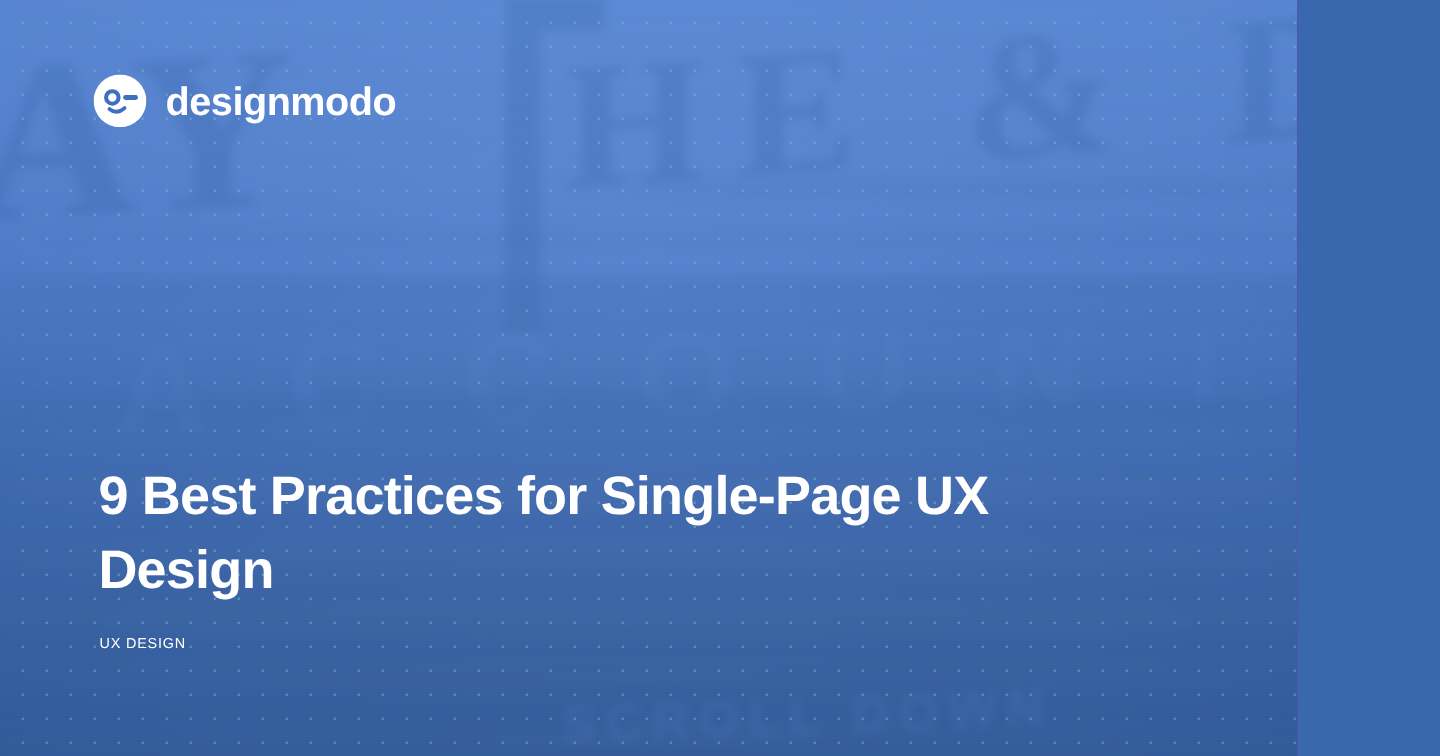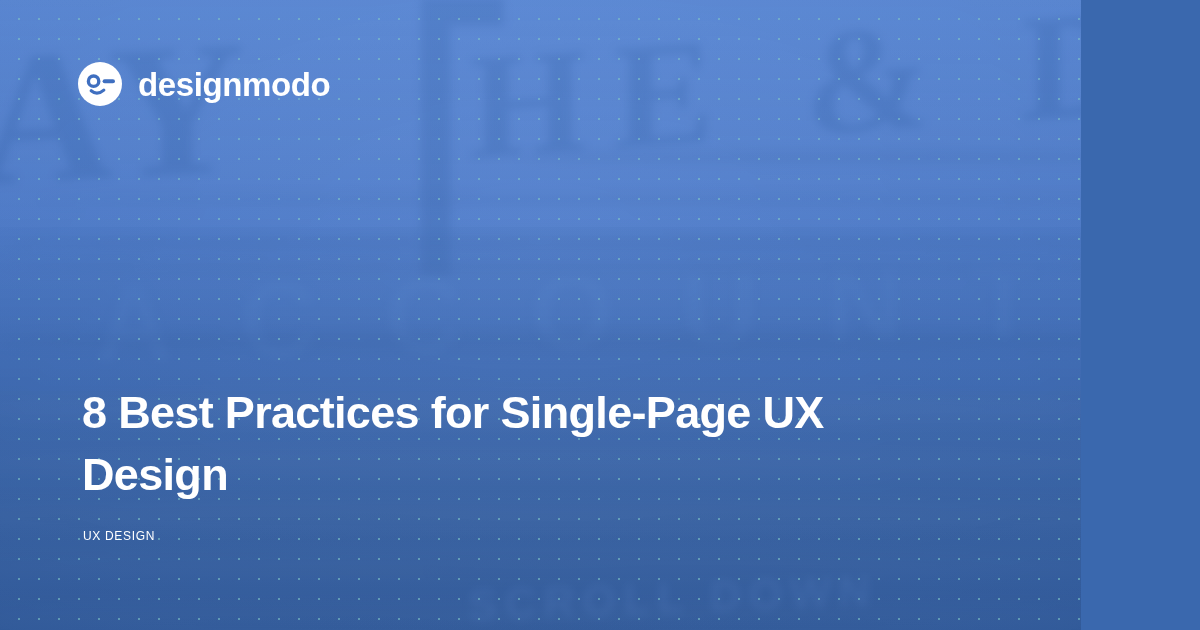--- a/index.html
+++ b/index.html
@@ -203,18 +203,18 @@
     <div class="brand">
       <svg class="brand-mark" viewBox="0 0 44 44">
         <circle cx="22" cy="22" r="22" fill="#ffffff"></circle>
         <circle cx="15.6" cy="19.2" r="5.2" fill="none" stroke="#3f6fc0" stroke-width="3.4"></circle>
         <rect x="24.6" y="17.2" width="12.4" height="4.1" rx="2.05" fill="#3f6fc0"></rect>
         <path d="M13.2 28.8 q6.0 5.0 12.6 -0.7" fill="none" stroke="#3f6fc0" stroke-width="3.2" stroke-linecap="round"></path>
       </svg>
       <span class="brand-name">designmodo</span>
     </div>
 
-    <h1 class="headline">8 Best Practices for Single-Page UX Design</h1>
+    <h1 class="headline">9 Best Practices for Single-Page UX Design</h1>
 
     <div class="category">UX DESIGN</div>
 
   </div>
 </div>
 
 </body></html>

